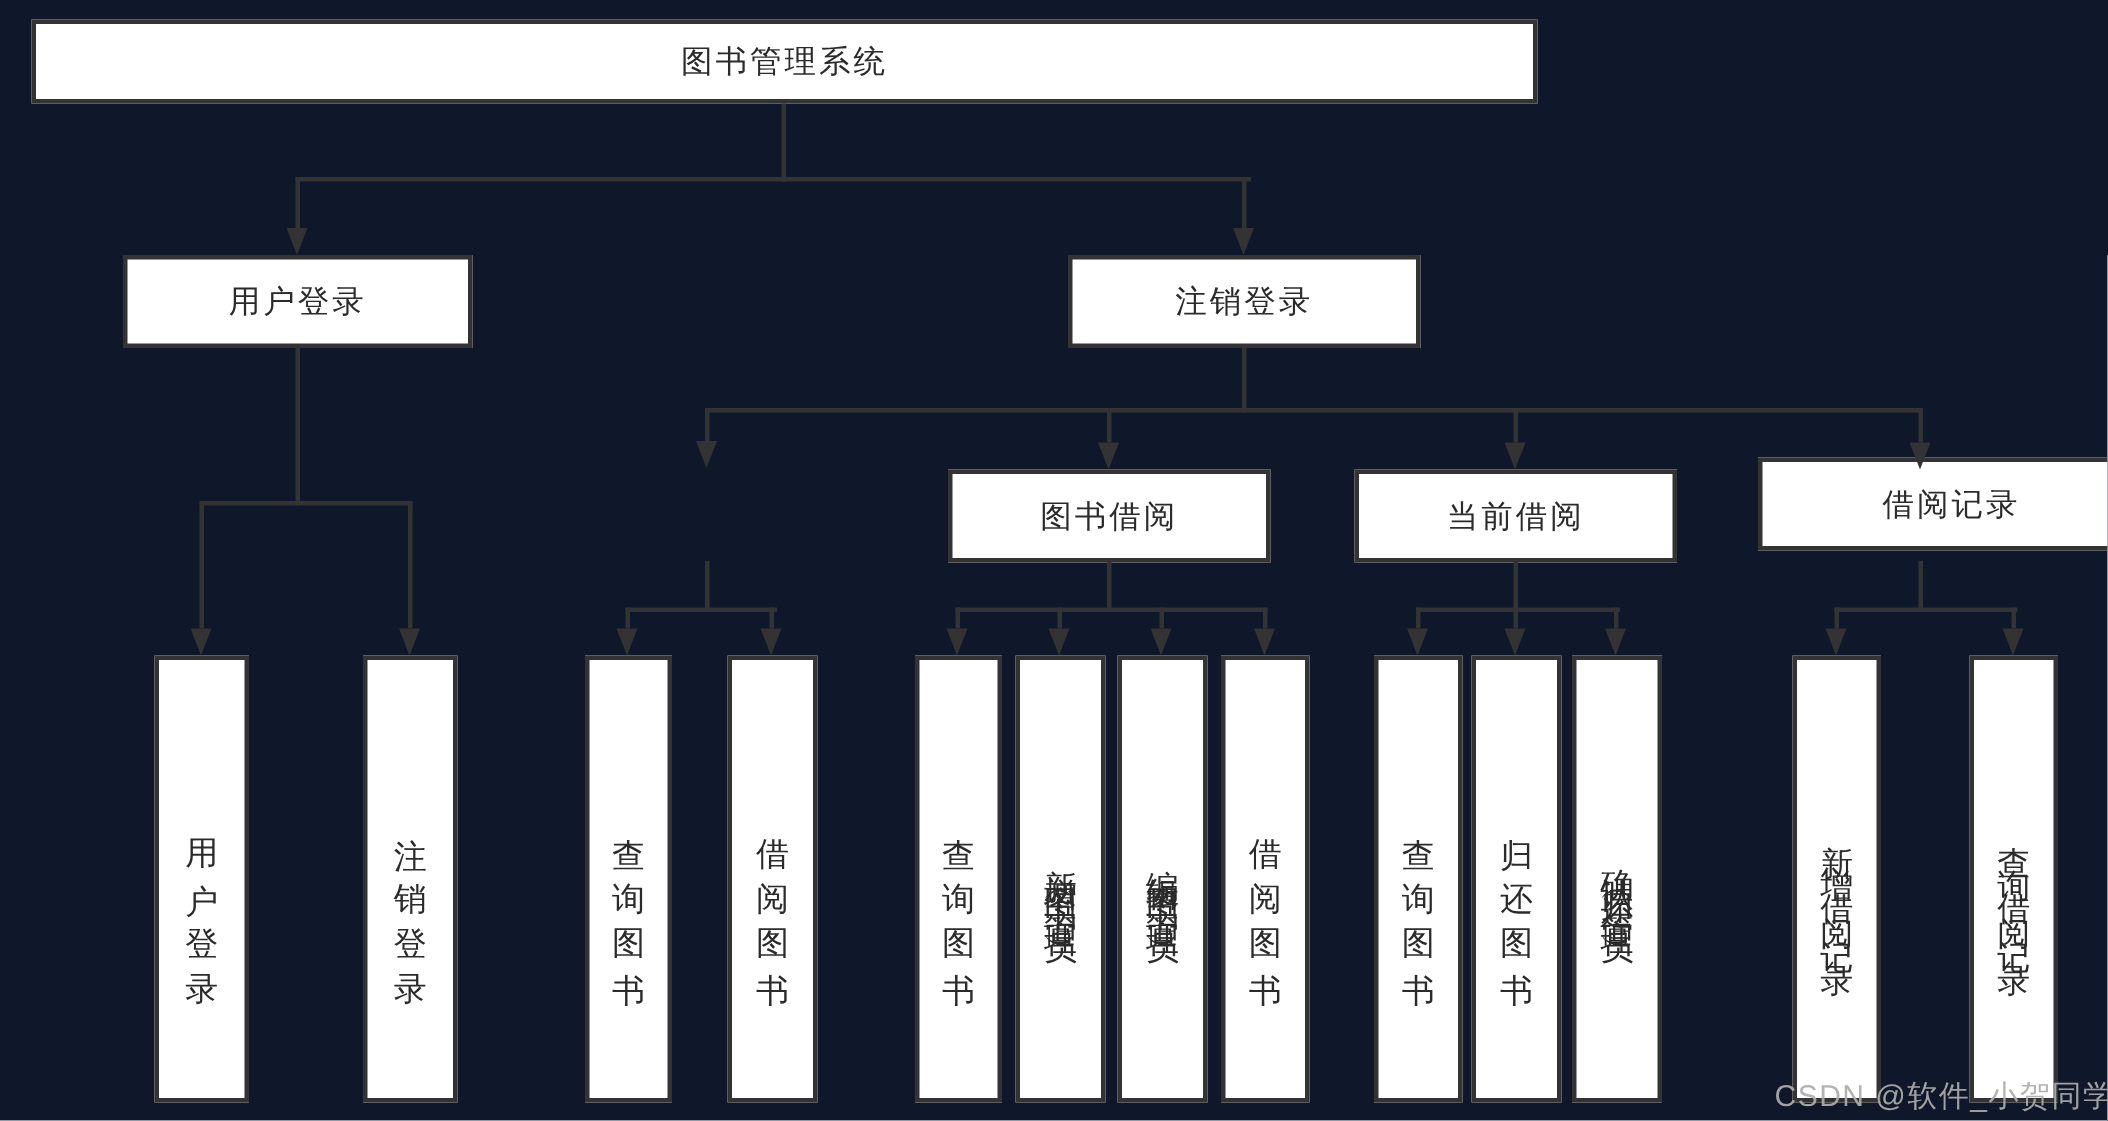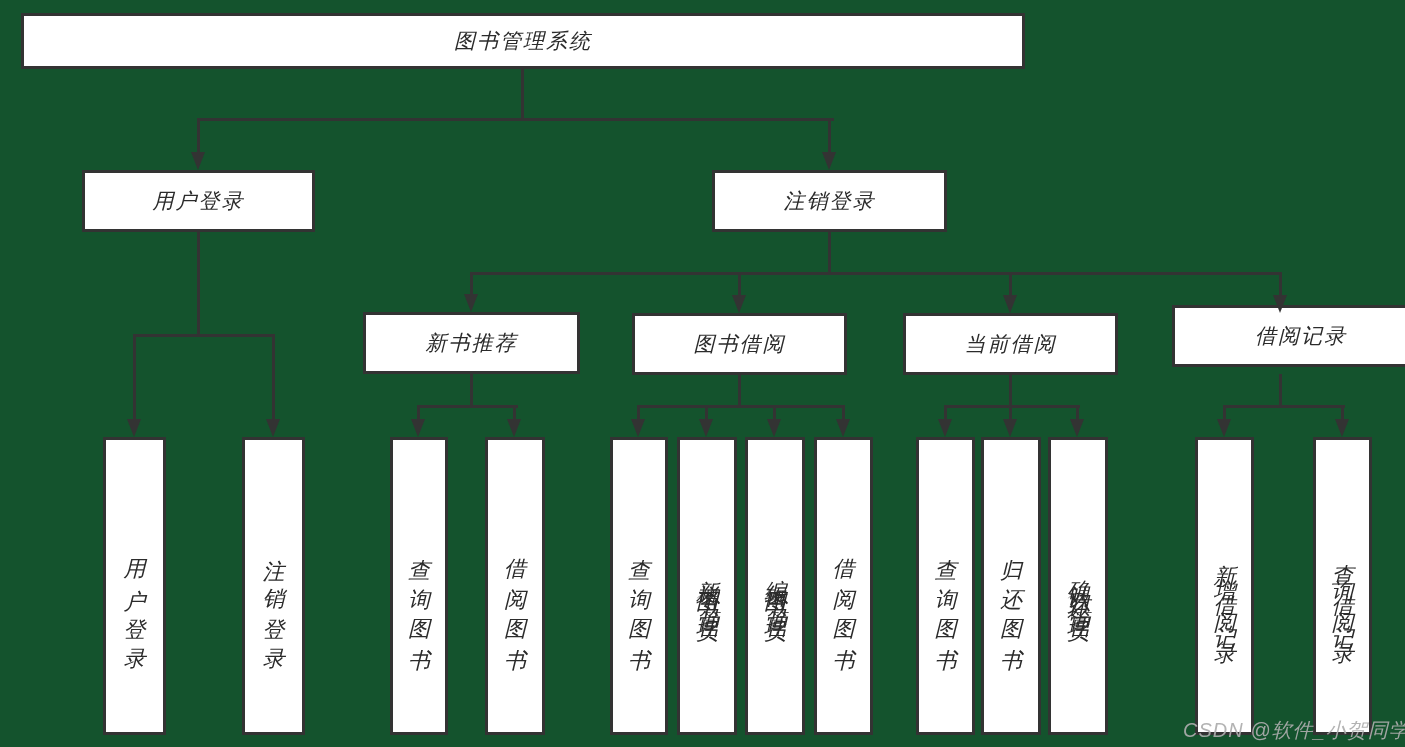--- a/index.html
+++ b/index.html
@@ -1,17 +1,17 @@
 <!DOCTYPE html>
 <html><head>
 <meta charset="utf-8">
 <style>
   html,body{margin:0;padding:0;background:#ffffff;}
   body{font-family:"Liberation Sans","DejaVu Sans",sans-serif;}
-  #canvas{position:relative;width:1405px;height:747px;background:#14532d;overflow:hidden;font-style:italic;}
+  #canvas{position:relative;width:1405px;height:747px;background:#0f172a;overflow:hidden;}
   .box{position:absolute;box-sizing:border-box;border:3px solid #333333;background:#ffffff;
        display:flex;align-items:center;justify-content:center;color:#2b2b2b;}
   .hlabel{font-size:21px;letter-spacing:2px;white-space:nowrap;}
   .vlabel{writing-mode:vertical-rl;text-orientation:mixed;font-size:22px;line-height:1;white-space:nowrap;}
   .ls4{letter-spacing:30px;transform:translateY(15px);}
   .ls6{letter-spacing:16px;transform:translateY(8px);}
   .ls9{letter-spacing:6px;transform:translateY(3px);}
   .cline{position:absolute;background:#333333;}
   .arrow{position:absolute;width:0;height:0;
          border-left:7px solid transparent;border-right:7px solid transparent;
@@ -28,23 +28,20 @@
     <span class="hlabel">图书管理系统</span>
   </div>
 
   <div class="box" style="left:82px;top:170px;width:233px;height:62px">
     <span class="hlabel">用户登录</span>
   </div>
   <div class="box" style="left:712px;top:170px;width:235px;height:62px">
     <span class="hlabel">注销登录</span>
   </div>
 
-  <div class="box" style="left:363px;top:312px;width:217px;height:62px">
-    <span class="hlabel">新书推荐</span>
-  </div>
   <div class="box" style="left:632px;top:313px;width:215px;height:62px">
     <span class="hlabel">图书借阅</span>
   </div>
   <div class="box" style="left:903px;top:313px;width:215px;height:62px">
     <span class="hlabel">当前借阅</span>
   </div>
   <div class="box" style="left:1172px;top:305px;width:258px;height:62px">
     <span class="hlabel">借阅记录</span>
   </div>
 

